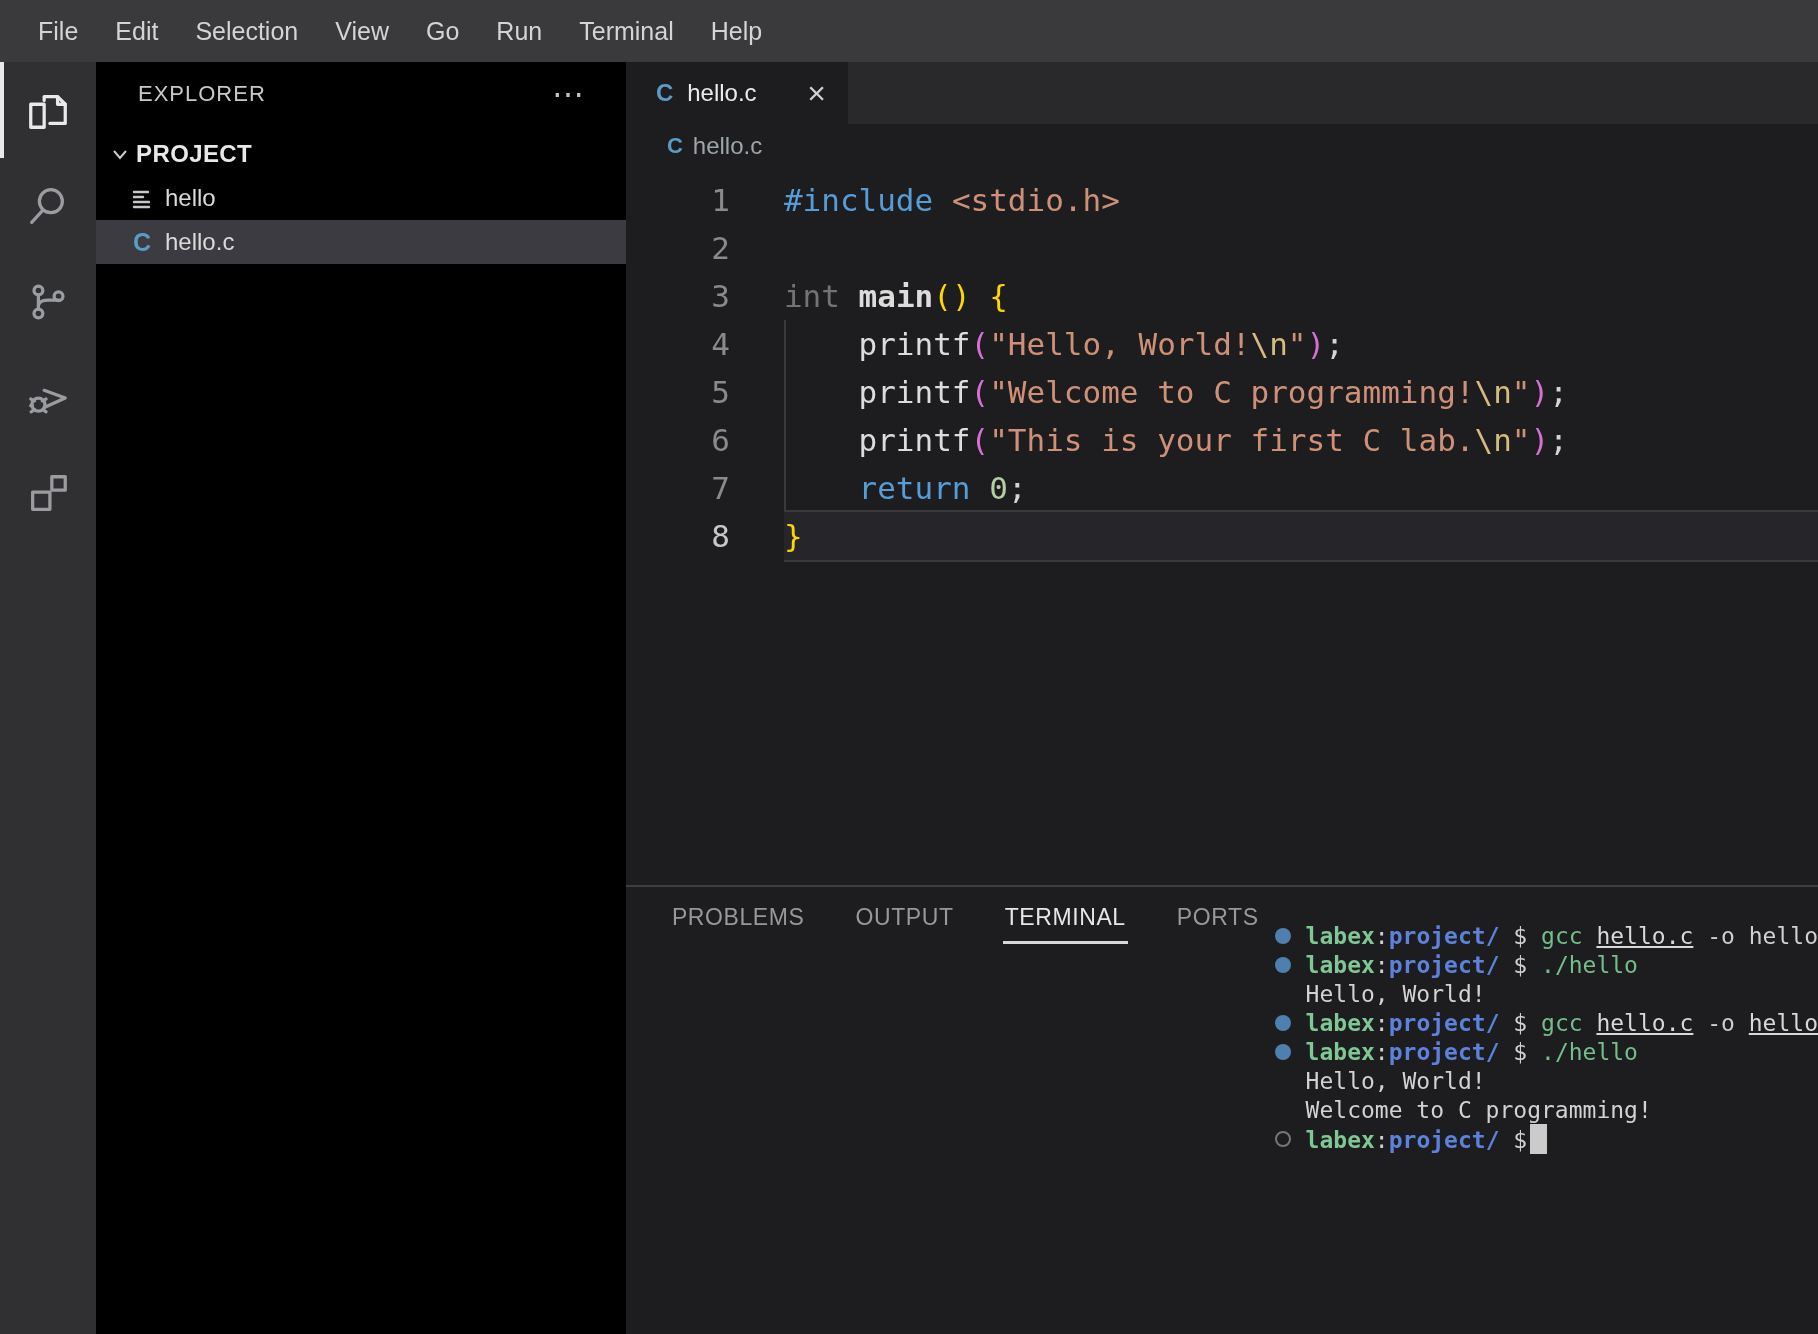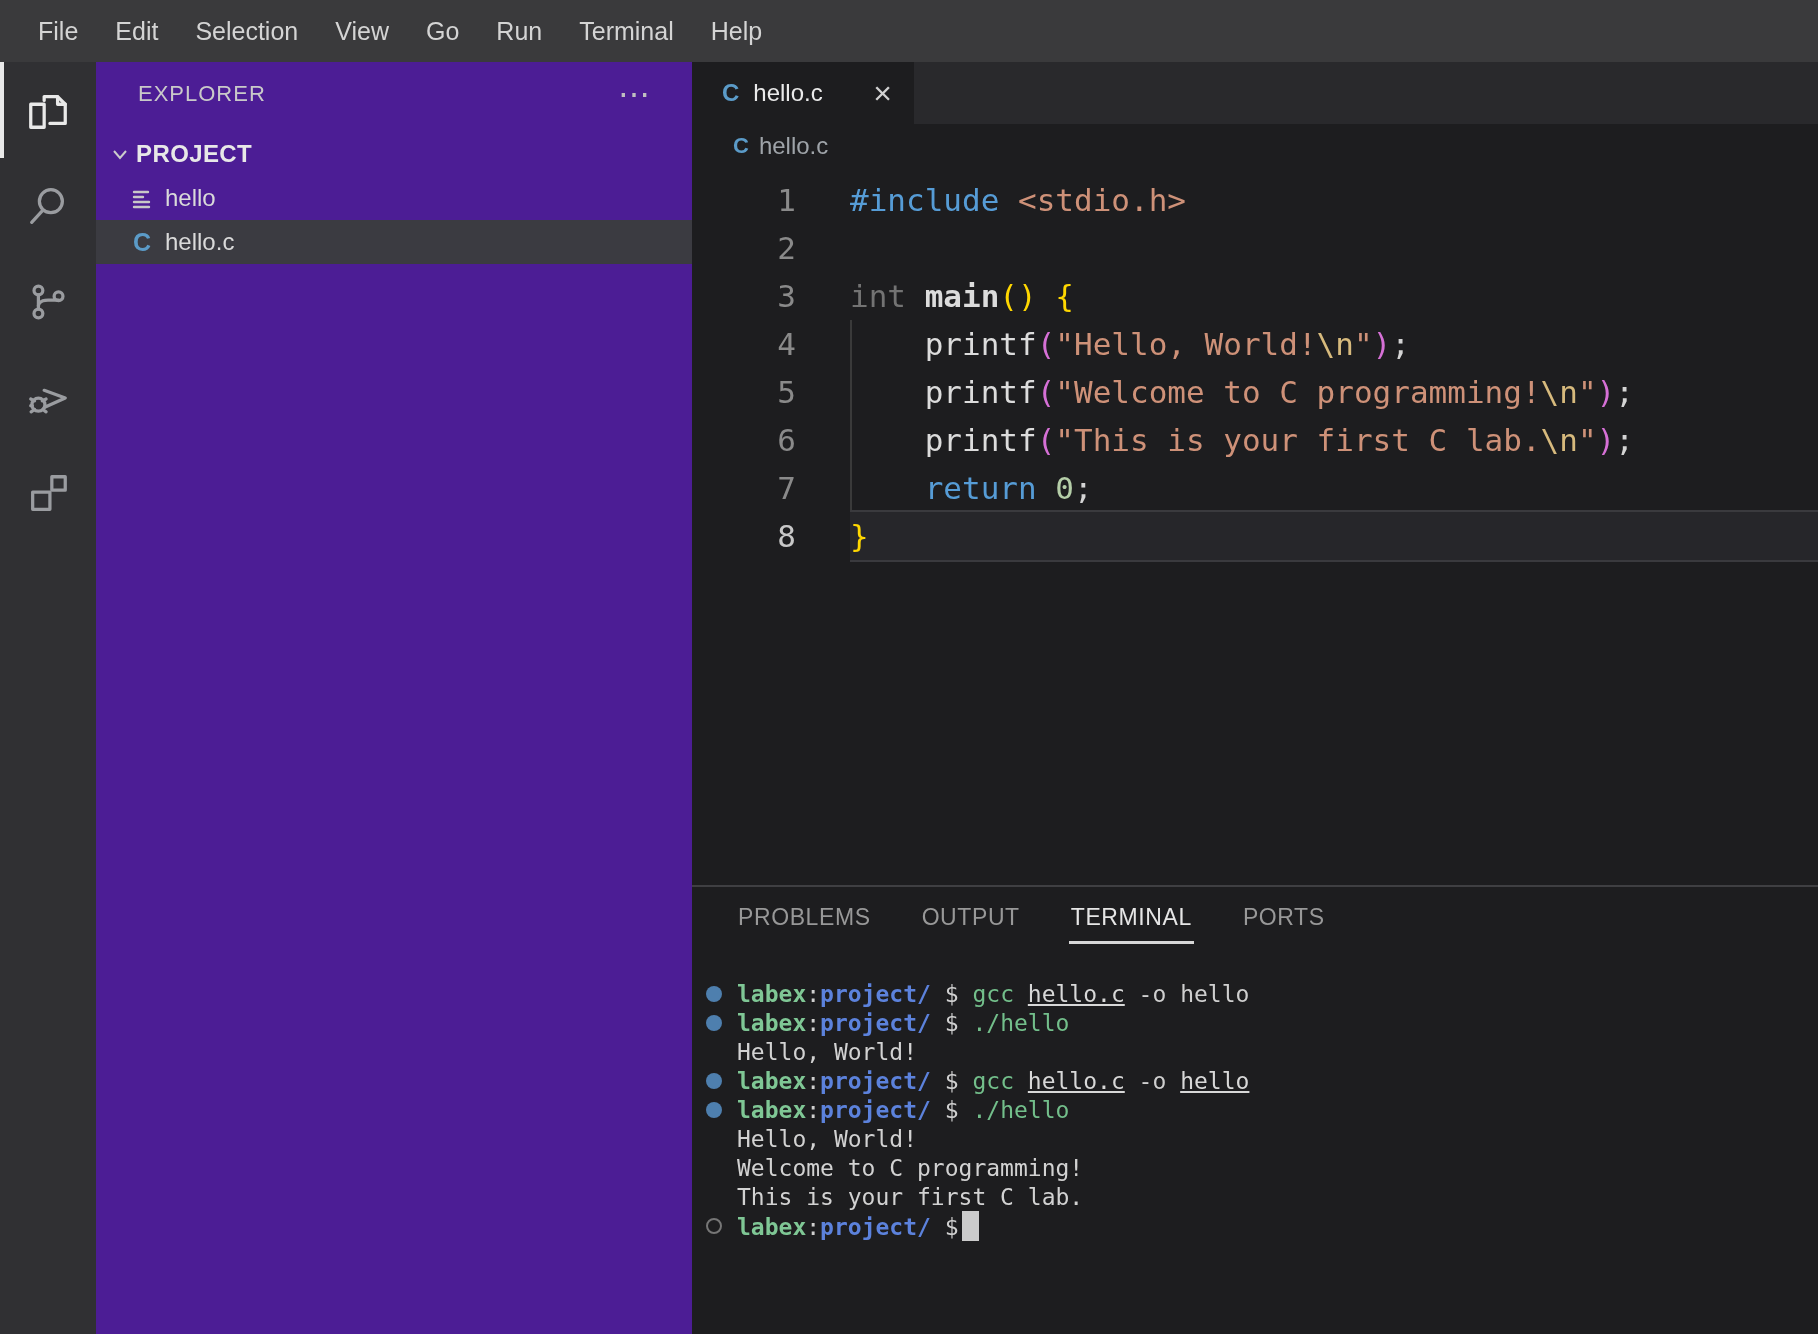--- a/index.html
+++ b/index.html
@@ -20,21 +20,21 @@
   .activitybar { width:96px; background:#303033; display:flex; flex-direction:column; }
   .ab-btn { width:96px; height:96px; display:flex; align-items:center;
             justify-content:center; position:relative; }
   .ab-btn svg { width:46px; height:46px; stroke:#9a9ca0; fill:none;
                 stroke-width:1.7; stroke-linecap:round; stroke-linejoin:round; }
   .ab-btn.active svg { stroke:#e9e9e9; }
   .ab-btn.active::before { content:""; position:absolute; left:0; top:0;
                            width:4px; height:96px; background:#e9e9e9; }
 
   
-  .sidebar { width:596px; background:#4c1d95; color:#d6d6d6; }
+  .sidebar { width:596px; background:#000000; color:#d6d6d6; }
   .sb-header { height:58px; display:flex; align-items:center;
                justify-content:space-between; padding:6px 40px 0 42px; }
   .sb-title { font-size:22px; letter-spacing:1px; color:#c9c9c9; }
   .more-dots { color:#c0c0c0; font-size:32px; letter-spacing:2px; line-height:10px; }
   .section-row { height:44px; margin-top:12px; display:flex; align-items:center;
                  padding-left:12px; }
   .section-row svg { width:24px; height:24px; stroke:#cccccc; fill:none;
                      stroke-width:2; margin-right:4px; }
   .section-label { font-weight:bold; font-size:24px; color:#e8e8e8;
                    letter-spacing:.4px; }
@@ -69,21 +69,21 @@
   .gutter.cur { color:#c8c8c8; }
   .code { flex:1; position:relative; white-space:pre; height:48px;
           line-height:48px; }
   .code.guide::before { content:""; position:absolute; left:0; top:0; bottom:0;
                         border-left:2px solid #3a3a3a; }
   .code.current { background:#26262a;
                   box-shadow:0 -2px 0 #3a3a3e, 0 2px 0 #3a3a3e; }
 
   
   .panel { height:449px; border-top:2px solid #3f3f42; background:#1d1d1f;
-           display:flex; flex-direction:column; }
+           display:flex; flex-direction:row; }
   .panel-tabs { height:58px; display:flex; align-items:center; padding-left:44px;
                 gap:47px; }
   .panel-tab { font-size:23px; letter-spacing:.6px; color:#989898;
                padding:16px 2px 10px; border-bottom:3px solid transparent; }
   .panel-tab.active { color:#e6e6e6; border-bottom-color:#d7d7d7; }
 
   .terminal { flex:1; padding:34px 0 0 12px;
               font-family:"DejaVu Sans Mono", monospace; font-size:23px; }
   .trow { height:29px; display:flex; align-items:center; }
   .marker { width:16px; height:16px; border-radius:50%; margin:0 15px 0 2px;
@@ -262,24 +262,20 @@
           </div>
           <div class="trow">
             <div class="marker"></div>
             <div class="tline"><span style="color: rgb(210, 210, 210);">Hello, World!</span></div>
           </div>
           <div class="trow">
             <div class="marker"></div>
             <div class="tline"><span style="color: rgb(210, 210, 210);">Welcome to C programming!</span></div>
           </div>
           <div class="trow">
-            <div class="marker"></div>
-            <div class="tline"><span style="color: rgb(210, 210, 210);">This is your first C lab.</span></div>
-          </div>
-          <div class="trow">
             <div class="marker pending"></div>
             <div class="tline"><span style="color: rgb(127, 199, 149); font-weight: bold;">labex</span><span style="color: rgb(207, 207, 207);">:</span><span style="color: rgb(92, 130, 220); font-weight: bold;">project/</span><span style="color: rgb(207, 207, 207);"> $</span><span class="cursor"></span></div>
           </div>
         </div>
     </div>
   </div>
 
 </div>
 
 </body></html>

